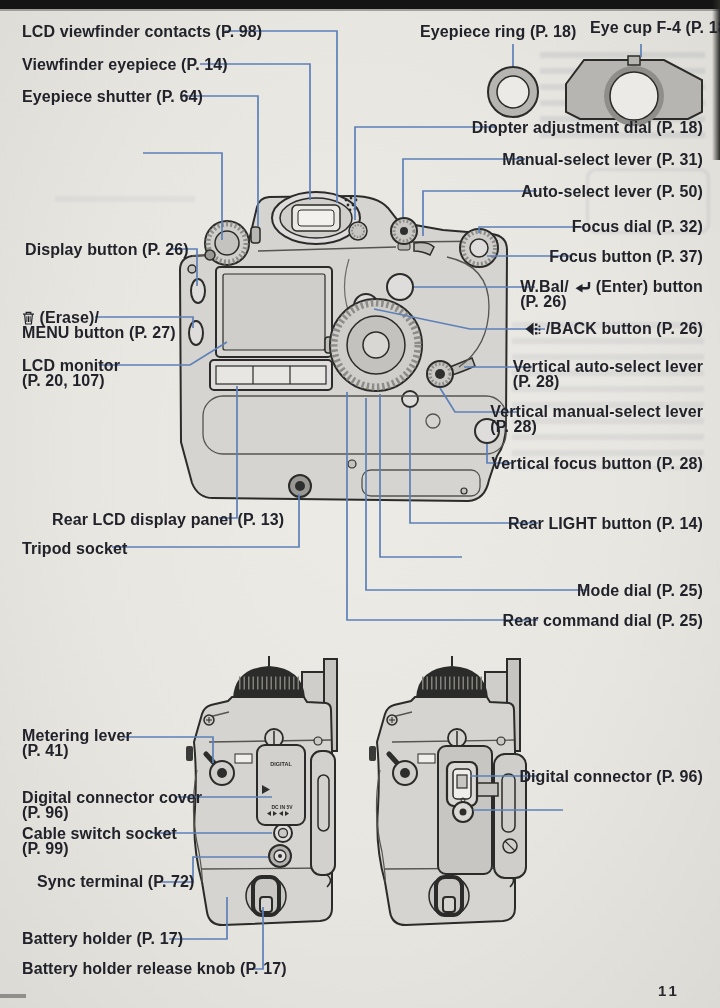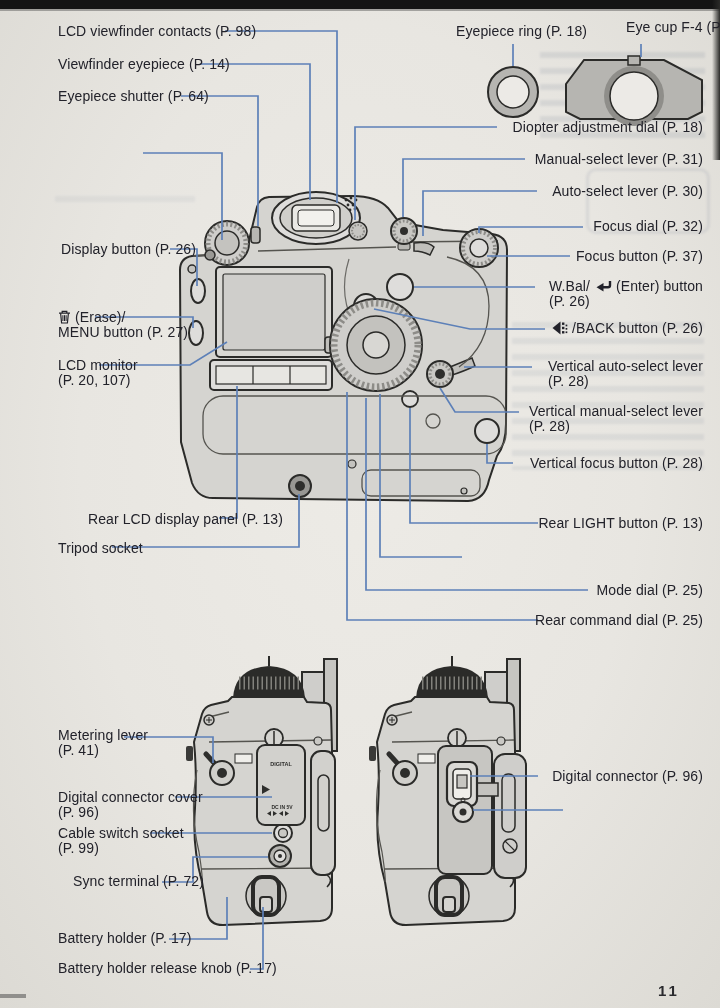--- a/index.html
+++ b/index.html
@@ -7,22 +7,22 @@
     background:radial-gradient(ellipse at 50% 45%, #edebe6 0%, #e8e6e1 55%, #dcdad4 100%);
     font-family:"Liberation Sans", sans-serif;}
   .scan-top{position:absolute;left:0;top:0;width:720px;height:9px;background:#141414;}
   .scan-top:after{content:"";position:absolute;left:0;top:9px;width:720px;height:2px;background:rgba(80,80,80,.45);}
   .scan-right{position:absolute;right:0;top:0;width:8px;height:160px;
     background:linear-gradient(to left,#2a2a28,rgba(42,42,40,0));}
   .scan-mark{position:absolute;left:0;top:994px;width:26px;height:4px;background:#444;opacity:.5;}
   .ghost{position:absolute;filter:blur(1.3px);pointer-events:none;}
   .ghost.lines{background:repeating-linear-gradient(180deg, rgba(110,120,145,.14) 0 6px, rgba(0,0,0,0) 6px 16px);}
   .ghost.box{border:3px solid rgba(100,110,140,.12);border-radius:10px;}
-  .lbl{position:absolute;font-size:14px;font-weight:normal;color:#22222a;line-height:15px;
-    letter-spacing:.1px;white-space:nowrap;margin-left:36px;}
+  .lbl{position:absolute;font-size:16px;font-weight:bold;color:#22222a;line-height:15px;
+    letter-spacing:.1px;white-space:nowrap;}
   .lbl.r{text-align:left;}
   .lbl span{display:block;}
   .lbl .inline{display:inline;vertical-align:baseline;}
   .icon{display:inline-block;vertical-align:-2px;}
   svg text{font-family:"Liberation Sans", sans-serif;}
   .pagenum{position:absolute;left:658px;top:982px;font-size:15px;font-weight:bold;
     color:#2a2a2e;letter-spacing:3px;}
   #art{position:absolute;left:0;top:0;}
 </style>
 </head>
@@ -278,21 +278,21 @@
   <div class="lbl" style="left:590px;top:20px;text-align:right;">
       <span>Eye cup F-4 (P. 18)</span>
     </div>
   <div class="lbl r" style="right:17px;top:120px;">
       <span>Diopter adjustment dial (P. 18)</span>
     </div>
   <div class="lbl r" style="right:17px;top:152px;">
       <span>Manual-select lever (P. 31)</span>
     </div>
   <div class="lbl r" style="right:17px;top:184px;">
-      <span>Auto-select lever (P. 30)</span>
+      <span>Auto-select lever (P. 50)</span>
     </div>
   <div class="lbl r" style="right:17px;top:219px;">
       <span>Focus dial (P. 32)</span>
     </div>
   <div class="lbl r" style="right:17px;top:249px;">
       <span>Focus button (P. 37)</span>
     </div>
   <div class="lbl r" style="right:17px;top:279px;">
     <span><em class="inline" style="font-style:normal;">W.Bal/</em>
       <svg class="icon" width="18" height="13" viewBox="0 0 18 13">
@@ -319,21 +319,21 @@
     <span>(P. 28)</span>
   </div>
   <div class="lbl r" style="right:17px;top:404px;">
     <span>Vertical manual-select lever</span>
     <span>(P. 28)</span>
   </div>
   <div class="lbl r" style="right:17px;top:456px;">
       <span>Vertical focus button (P. 28)</span>
     </div>
   <div class="lbl r" style="right:17px;top:516px;">
-      <span>Rear LIGHT button (P. 13)</span>
+      <span>Rear LIGHT button (P. 14)</span>
     </div>
   <div class="lbl r" style="right:17px;top:583px;">
       <span>Mode dial (P. 25)</span>
     </div>
   <div class="lbl r" style="right:17px;top:613px;">
       <span>Rear command dial (P. 25)</span>
     </div>
   <div class="lbl r" style="right:17px;top:769px;">
       <span>Digital connector (P. 96)</span>
     </div>

